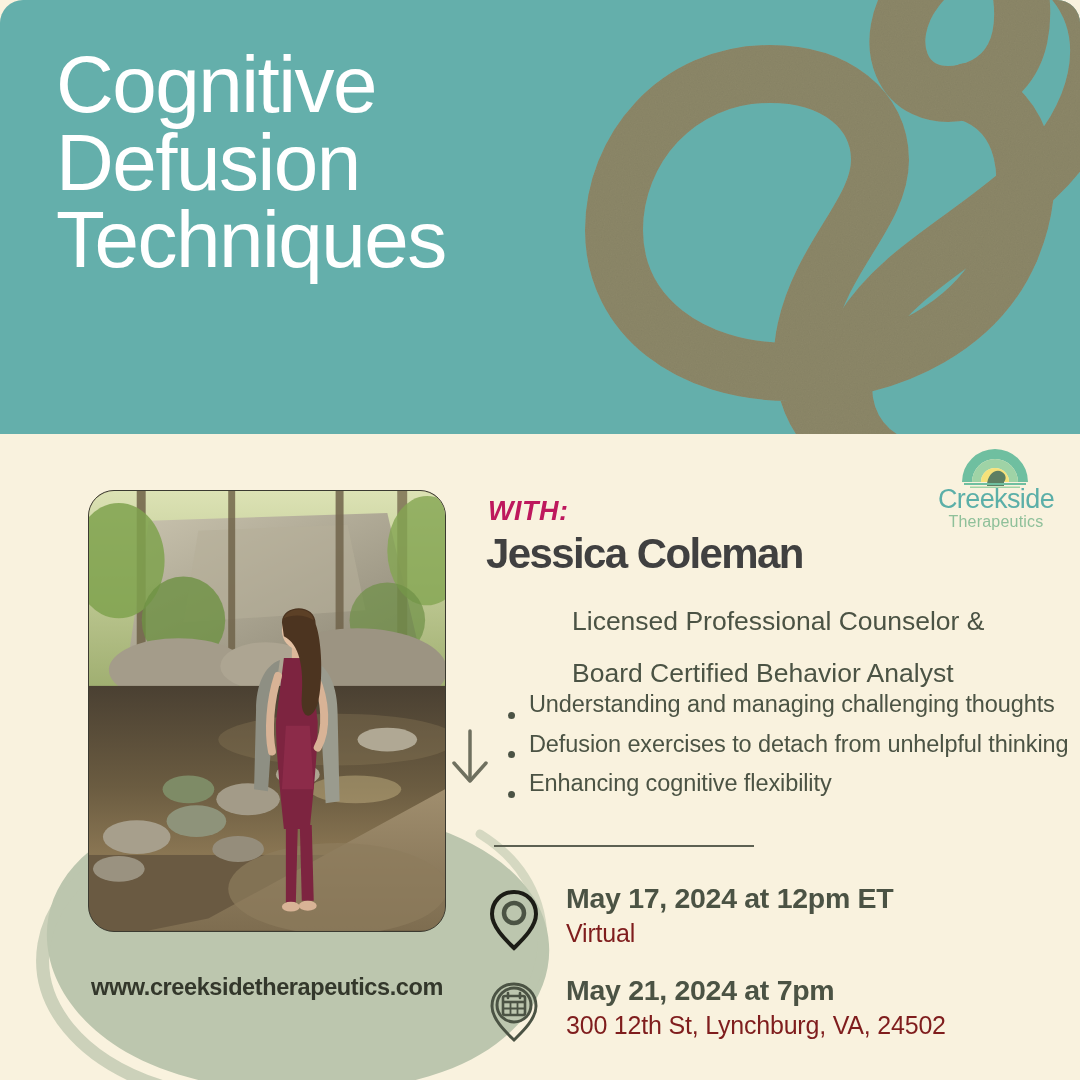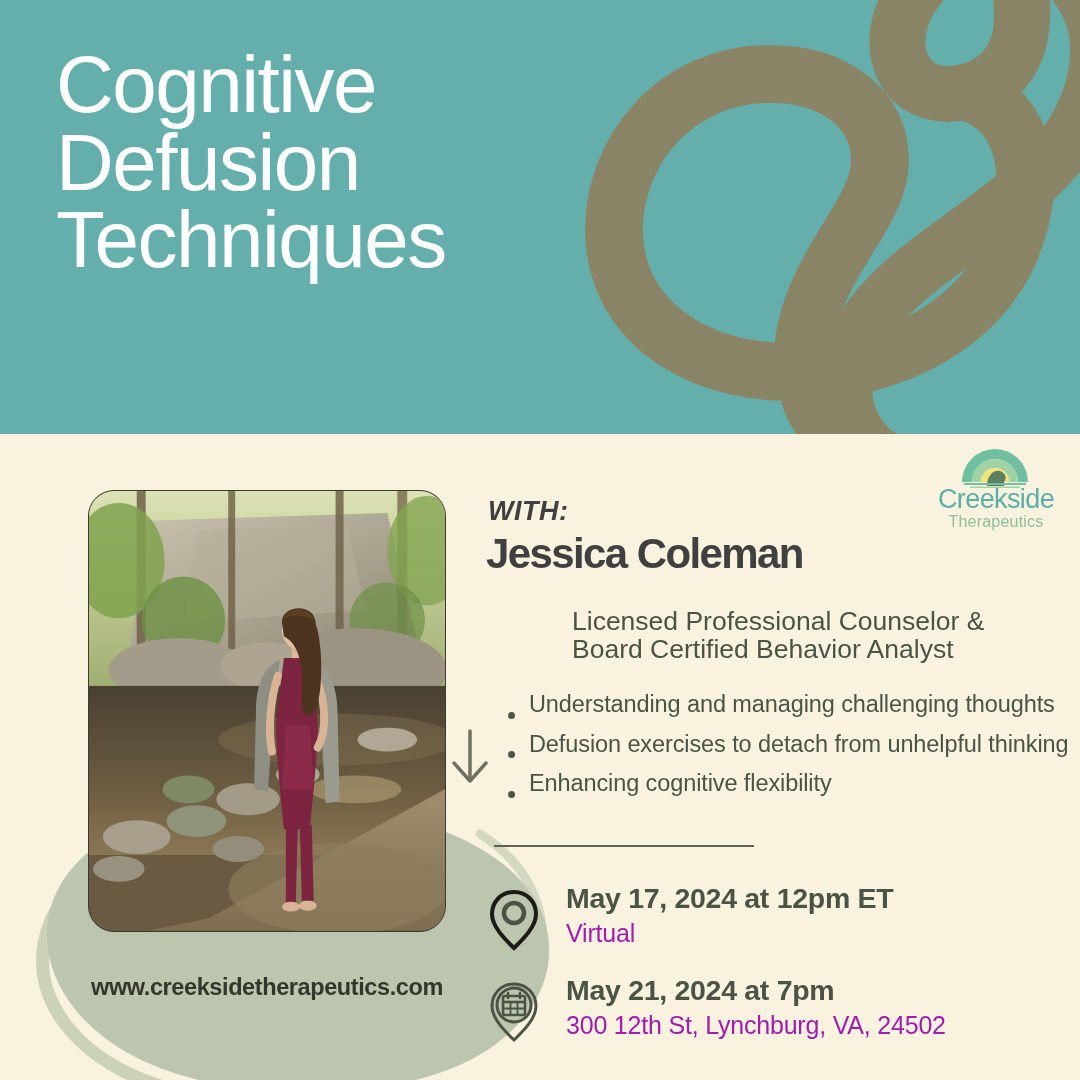--- a/index.html
+++ b/index.html
@@ -8,20 +8,21 @@
     font-family:"Liberation Sans", sans-serif;
     background:#F9F2DE;
     overflow:hidden;
     position:relative;
   }
   #poster {
     position:absolute; inset:0;
     width:1080px; height:1080px;
     background:#F9F2DE;
     overflow:hidden;
+    border-radius:23px;
   }
 
   
   .banner {
     position:absolute; left:0; top:0;
     width:1080px; height:434px;
     background:#64AFAB;
     overflow:hidden;
   }
   .banner-swirl {
@@ -77,34 +78,34 @@
     margin-top:24px;
   }
 
   
   .arrow-wrap { position:absolute; left:448px; top:295px; width:44px; height:60px; }
 
   
   .with-label {
     position:absolute; left:488px; top:62px;
     font-size:27px; font-weight:bold; font-style:italic;
-    letter-spacing:0.5px; color:#404040;
+    letter-spacing:0.5px; color:#be185d;
   }
   .speaker-name {
     position:absolute; left:486px; top:96px;
     font-size:42px; font-weight:bold; letter-spacing:-1.6px;
     color:#404040; white-space:nowrap;
   }
   .credential {
     position:absolute; left:572px;
     font-size:26.5px; font-weight:400;
     color:#4B5344; white-space:nowrap;
   }
   .credential.c1 { top:172px; }
-  .credential.c2 { top:200px;text-align:right; }
+  .credential.c2 { top:224px;text-align:right; }
 
   .bullets { position:absolute; left:508px; top:256px; width:545px; }
   .bullet-row {
     display:flex; align-items:flex-end;
     margin-bottom:11px;
   }
   .bullet-dot {
     flex:0 0 auto; width:7px; height:7px;
     border-radius:50%; background:#4B5344;
     margin-top:12px; margin-right:14px;
@@ -124,21 +125,21 @@
 
   .events { position:absolute; left:486px; top:448px; width:560px; }
   .event-row { position:relative; min-height:92px; }
   .event-icon { position:absolute; left:0; top:4px; width:56px; height:66px; }
   .event-body { padding-left:80px; }
   .event-title {
     font-size:28.5px; font-weight:bold; color:#4B5344;
     letter-spacing:-0.3px; white-space:nowrap;
   }
   .event-sub {
-    font-size:25px; font-weight:400; color:#a21caf;
+    font-size:25px; font-weight:400; color:#7f1d1d;
     letter-spacing:-0.2px; margin-top:4px; white-space:nowrap;
   }
 
   
   .logo { position:absolute; left:920px; top:8px; width:152px; height:92px; }
   .logo-mark { position:absolute; left:36px; top:0; width:78px; height:46px; }
   .logo-word {
     position:absolute; left:0; top:44px; width:152px; text-align:center;
     font-size:27px; font-weight:normal; letter-spacing:-0.6px; color:#5BAFA8;
     line-height:1;

